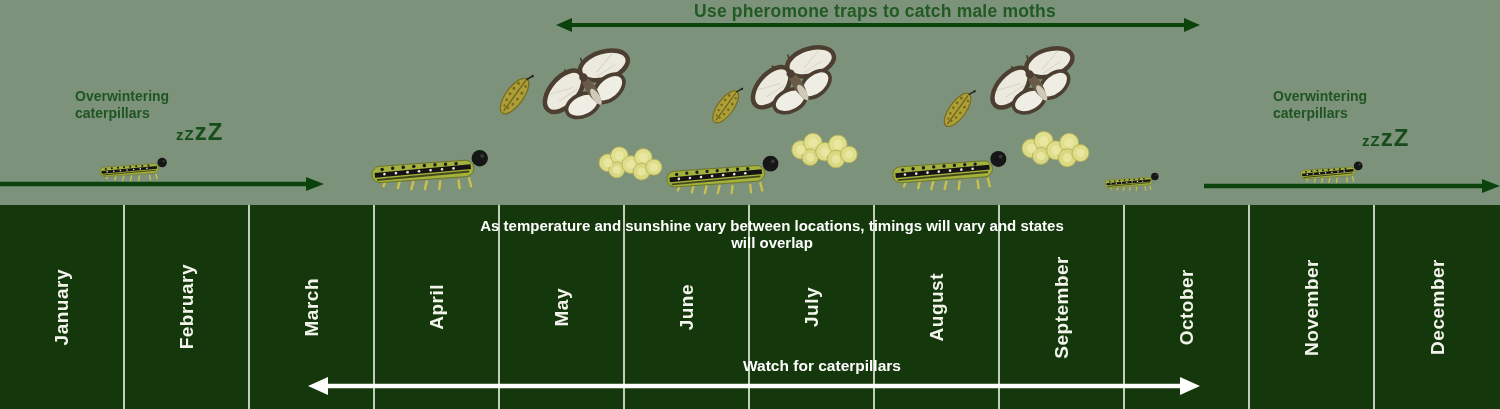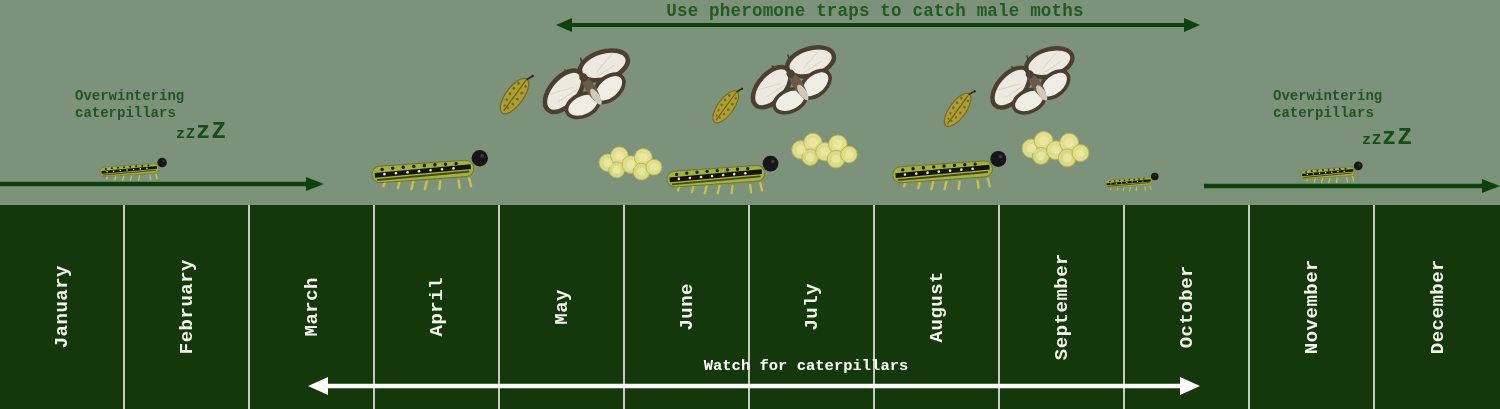--- a/index.html
+++ b/index.html
@@ -1,19 +1,19 @@
 <!DOCTYPE html>
 <html><head>
 <meta charset="utf-8">
 <style>
   html,body{margin:0;padding:0;background:#7d927a;}
   .canvas{
     position:relative;width:1500px;height:409px;overflow:hidden;
     background:#7d927a;
-    font-family:Liberation Mono, monospace;
+    font-family:Liberation Sans, sans-serif;
   }
   
   .pheromone-title{
     position:absolute;left:575px;top:1px;width:600px;text-align:center;
     color:#215a23;font-size:17.5px;font-weight:600;letter-spacing:.2px;
   }
   .arrow-svg{position:absolute;pointer-events:none;}
   .ow-label{
     position:absolute;width:124px;text-align:left;
     color:#1f5522;font-size:14px;font-weight:600;line-height:1.22;
@@ -40,21 +40,21 @@
   .month-label{
     writing-mode:vertical-rl;transform:rotate(180deg);
     color:#f2f3ea;font-size:19px;font-weight:600;letter-spacing:.5px;
     white-space:nowrap;
   }
   .variability-note{
     position:absolute;left:472px;top:217px;width:600px;text-align:center;
     color:#ffffff;font-size:15px;font-weight:700;z-index:3;
   }
   .watch-note{
-    position:absolute;left:556px;top:357px;width:500px;text-align:center;
+    position:absolute;left:572px;top:357px;width:500px;text-align:center;
     color:#ffffff;font-size:15.5px;font-weight:700;z-index:3;
   }
   .defs-hidden{position:absolute;width:0;height:0;overflow:hidden;}
 </style>
 </head>
 <body>
 
 <svg class="defs-hidden" aria-hidden="true">
   <defs>
     <symbol id="sym-caterpillar" viewBox="0 0 140 54">
@@ -260,20 +260,21 @@
         <div class="month-label">October</div>
       </div>
       <div class="month-col">
         <div class="month-label">November</div>
       </div>
       <div class="month-col">
         <div class="month-label">December</div>
       </div>
     </div>
 
+  <div class="variability-note">As temperature and sunshine vary between locations, timings will vary and states will overlap</div>
   <div class="watch-note">Watch for caterpillars</div>
 
   <svg class="arrow-svg" style="left:308px;top:375px;z-index:3;" width="892" height="22">
     <line x1="16" y1="11" x2="876" y2="11" stroke="#ffffff" stroke-width="4.5"></line>
     <polygon points="0,11 20,2 20,20" fill="#ffffff"></polygon>
     <polygon points="892,11 872,2 872,20" fill="#ffffff"></polygon>
   </svg>
 
 </div>
 

